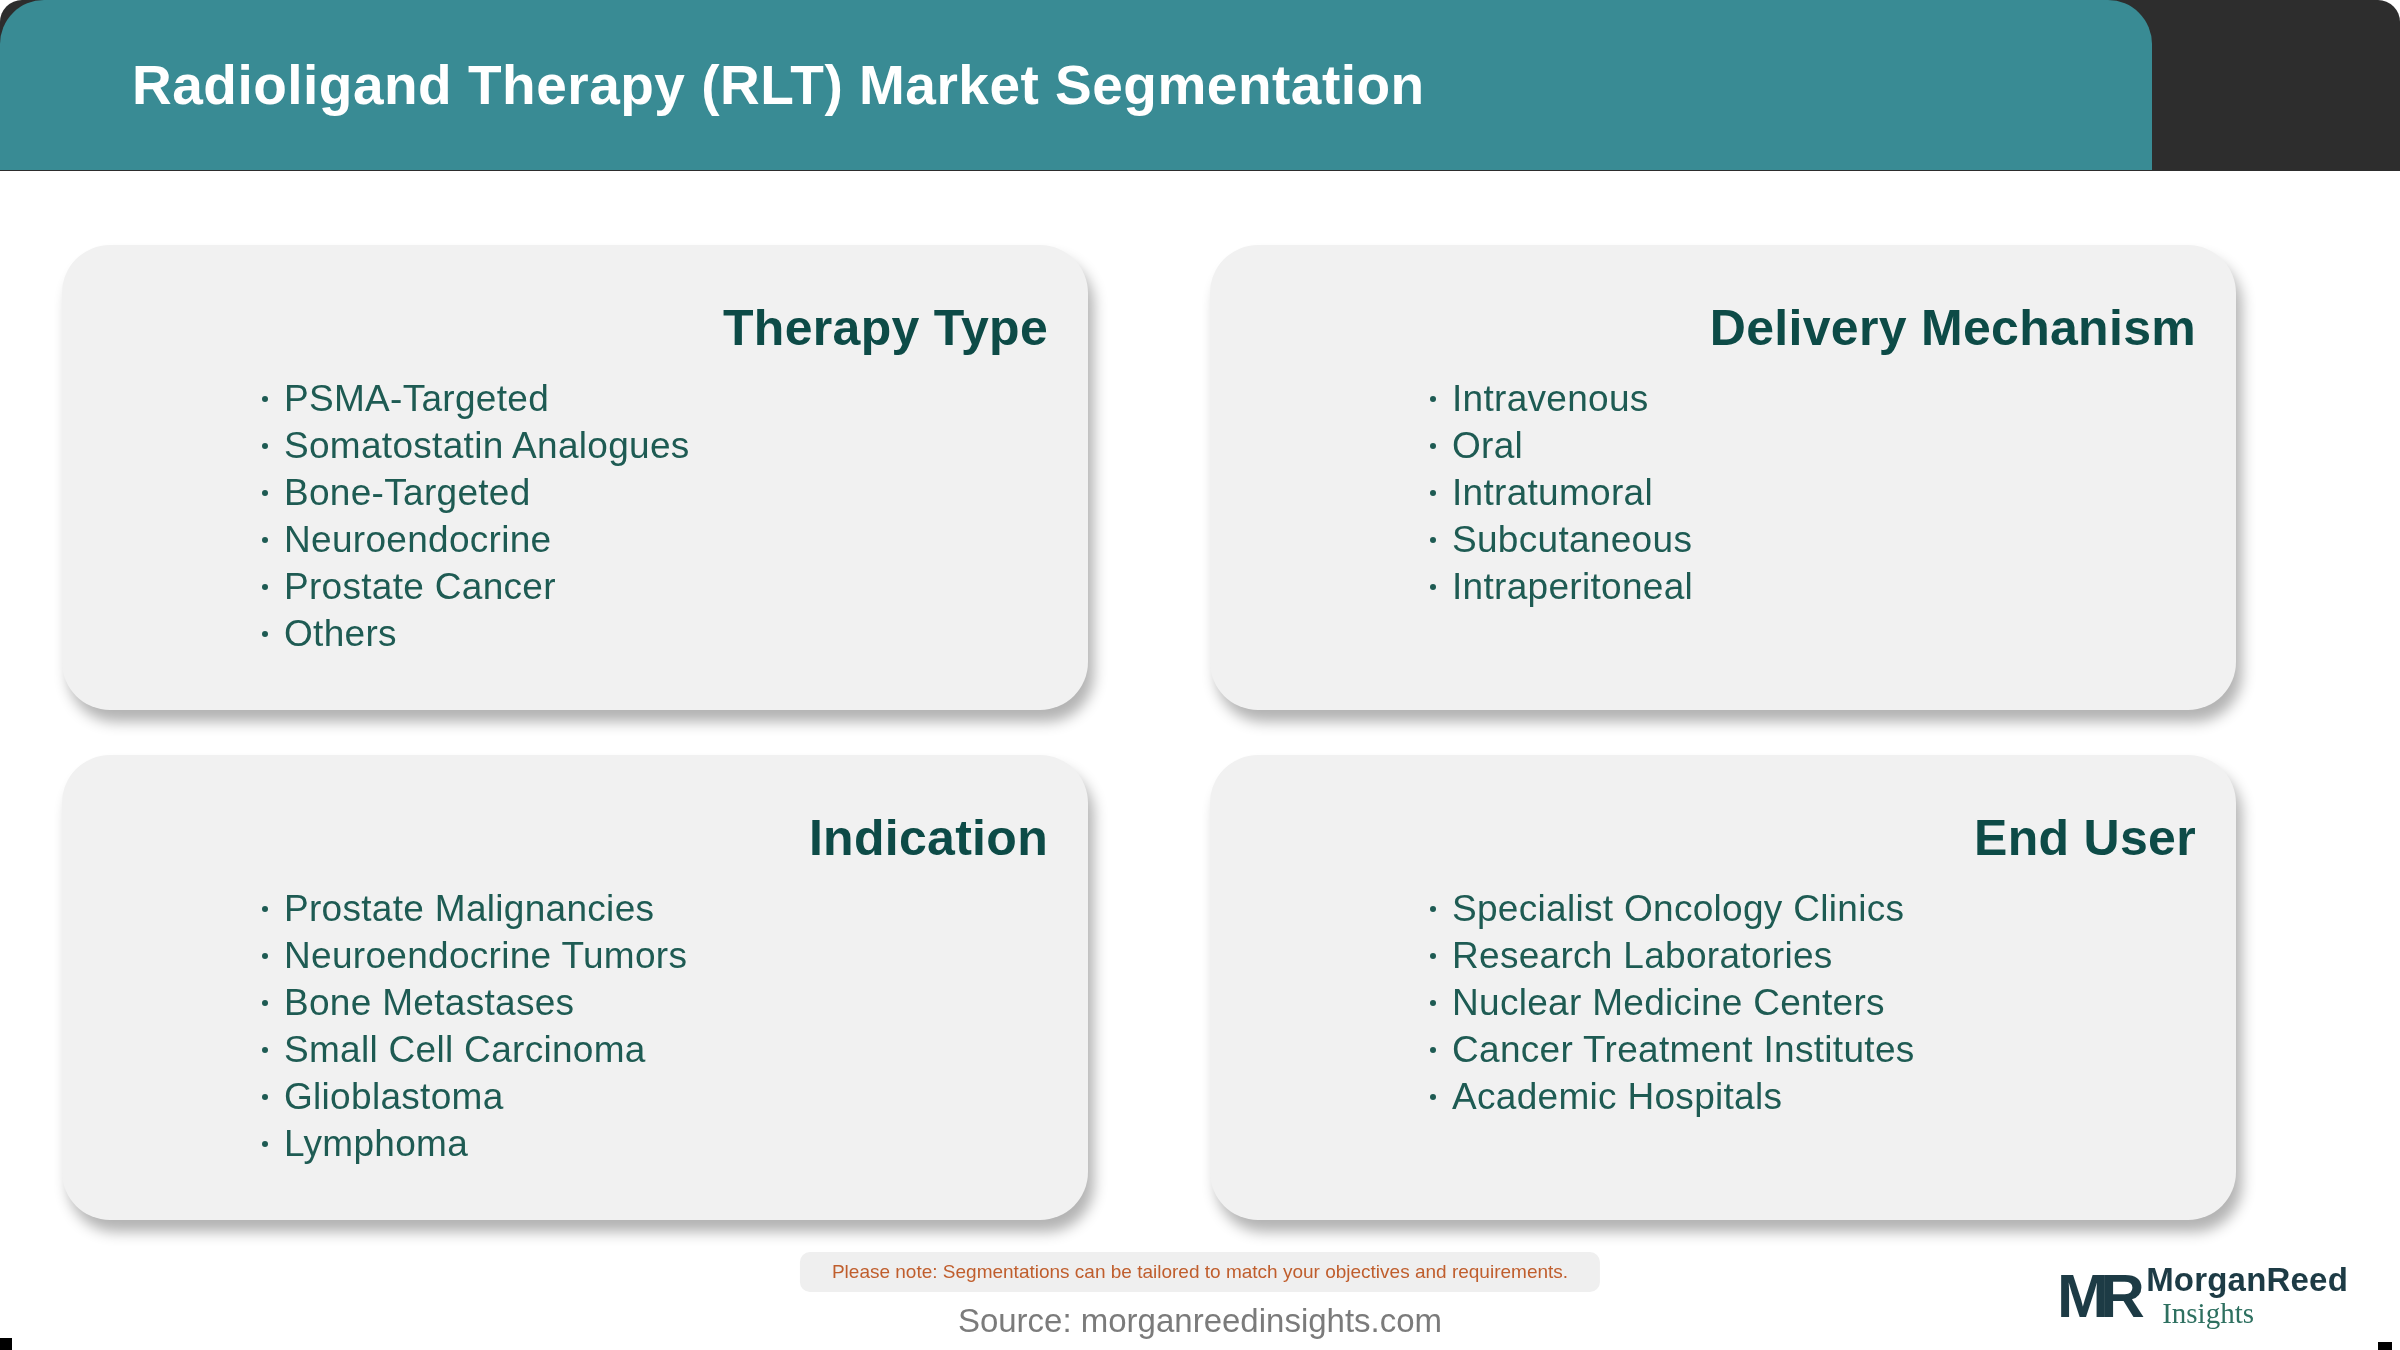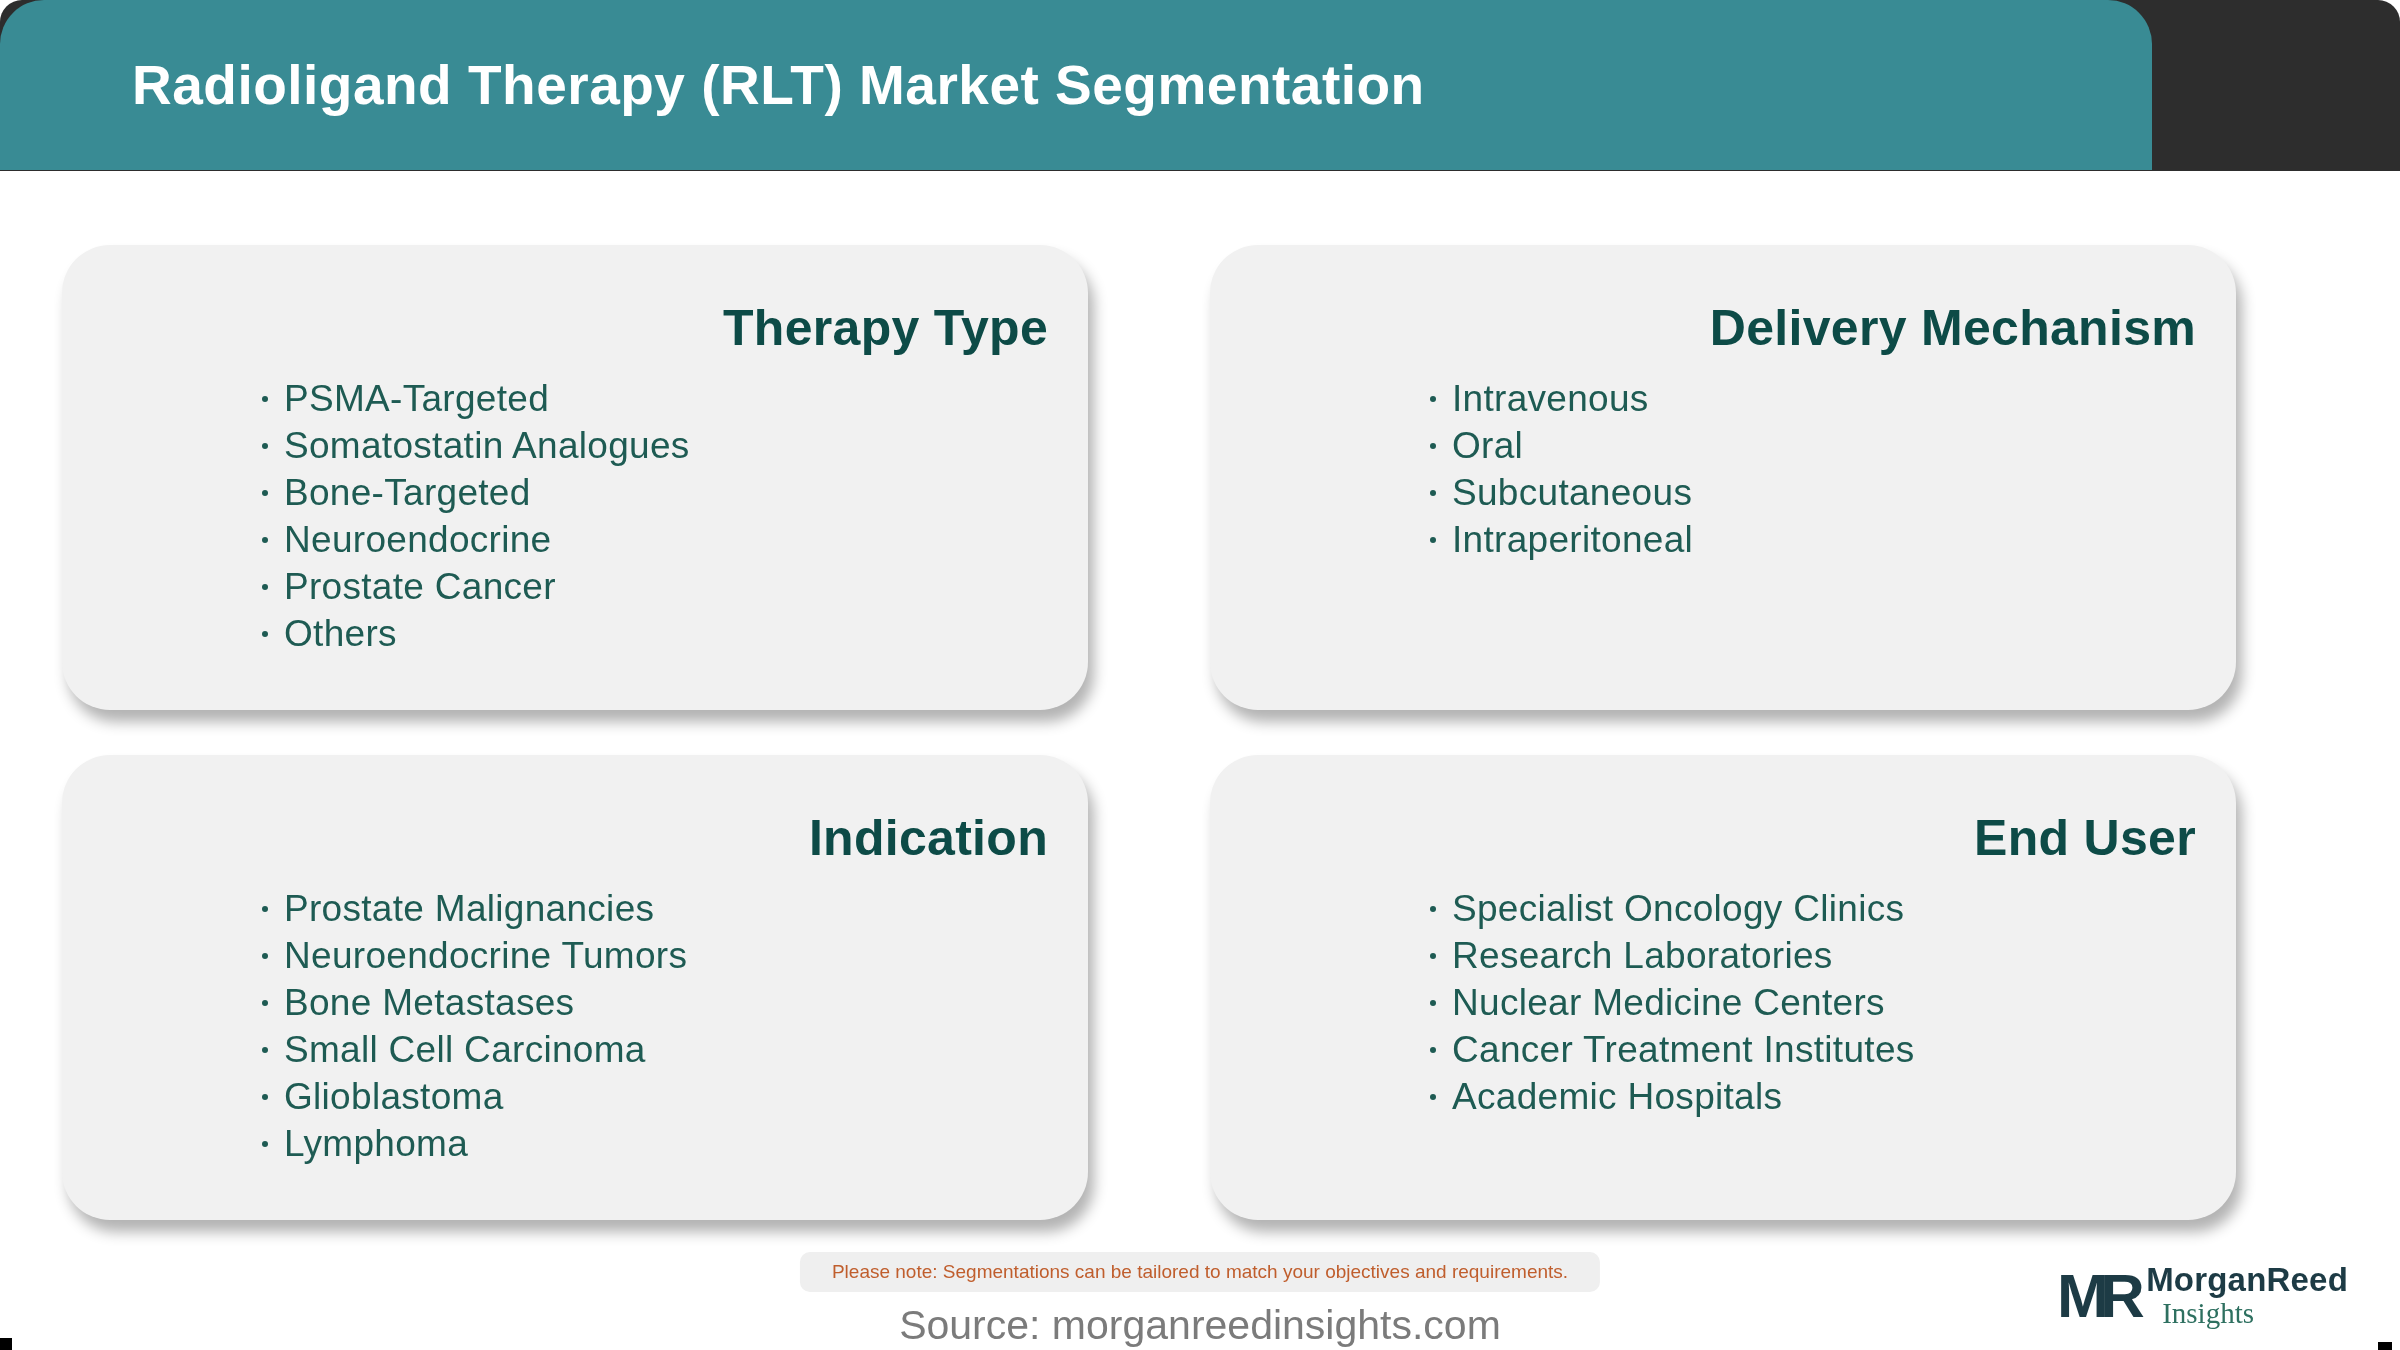--- a/index.html
+++ b/index.html
@@ -88,21 +88,21 @@
     white-space:nowrap;
   }
   .note-pill span{
     color:var(--note-text);
     font-size:19px;
   }
   .source{
     position:absolute;top:1302px;left:0;width:2400px;
     text-align:center;
     color:var(--source-text);
-    font-size:41px;
+    font-size:33px;
   }
   
   .logo{
     position:absolute;top:1263px;right:52px;
     display:flex;align-items:center;gap:2px;
   }
   .monogram{
     color:var(--logo-navy);
     font-size:62px;
     font-weight:800;
@@ -173,20 +173,24 @@
         <li>
           <span class="dot"></span>
           <span>Intravenous</span>
         </li>
         <li>
           <span class="dot"></span>
           <span>Oral</span>
         </li>
         <li>
           <span class="dot"></span>
+          <span>Intratumoral</span>
+        </li>
+        <li>
+          <span class="dot"></span>
           <span>Subcutaneous</span>
         </li>
         <li>
           <span class="dot"></span>
           <span>Intraperitoneal</span>
         </li>
       </ul>
   </section>
   <section class="card">
     <h2>Indication</h2>

